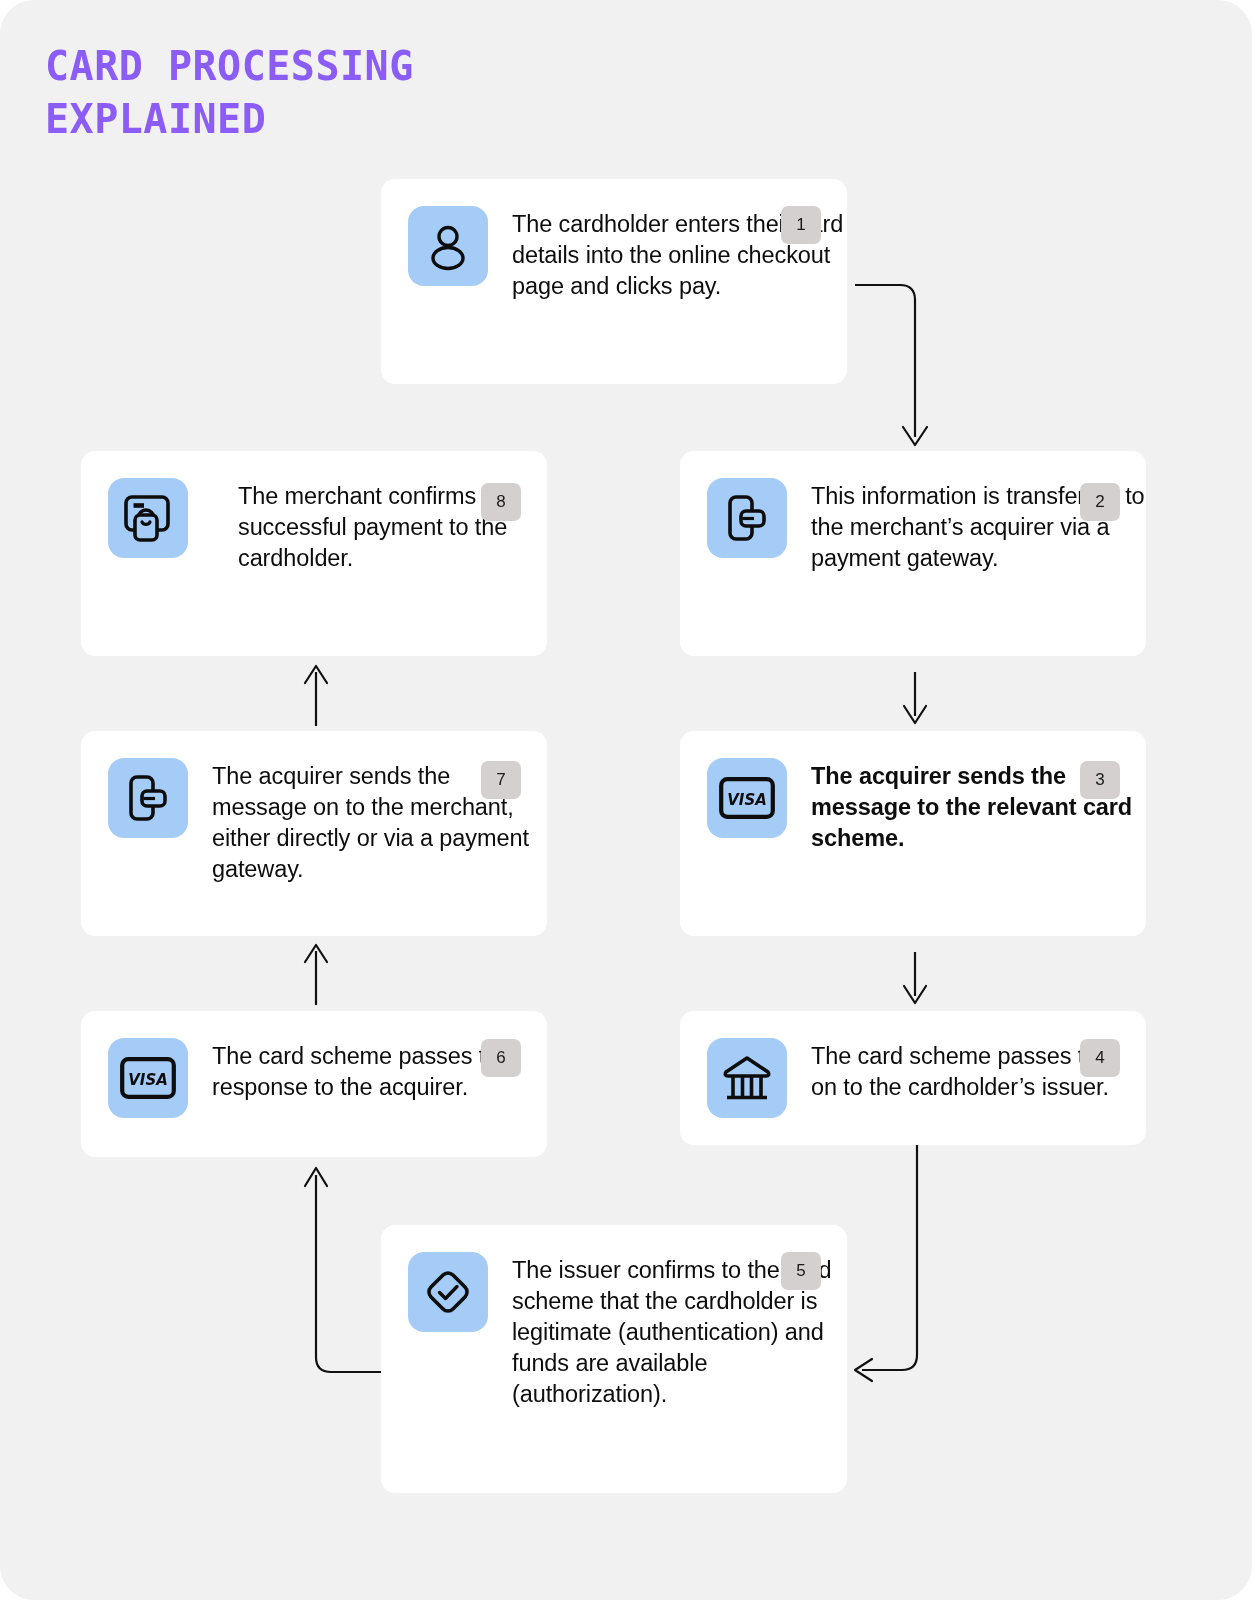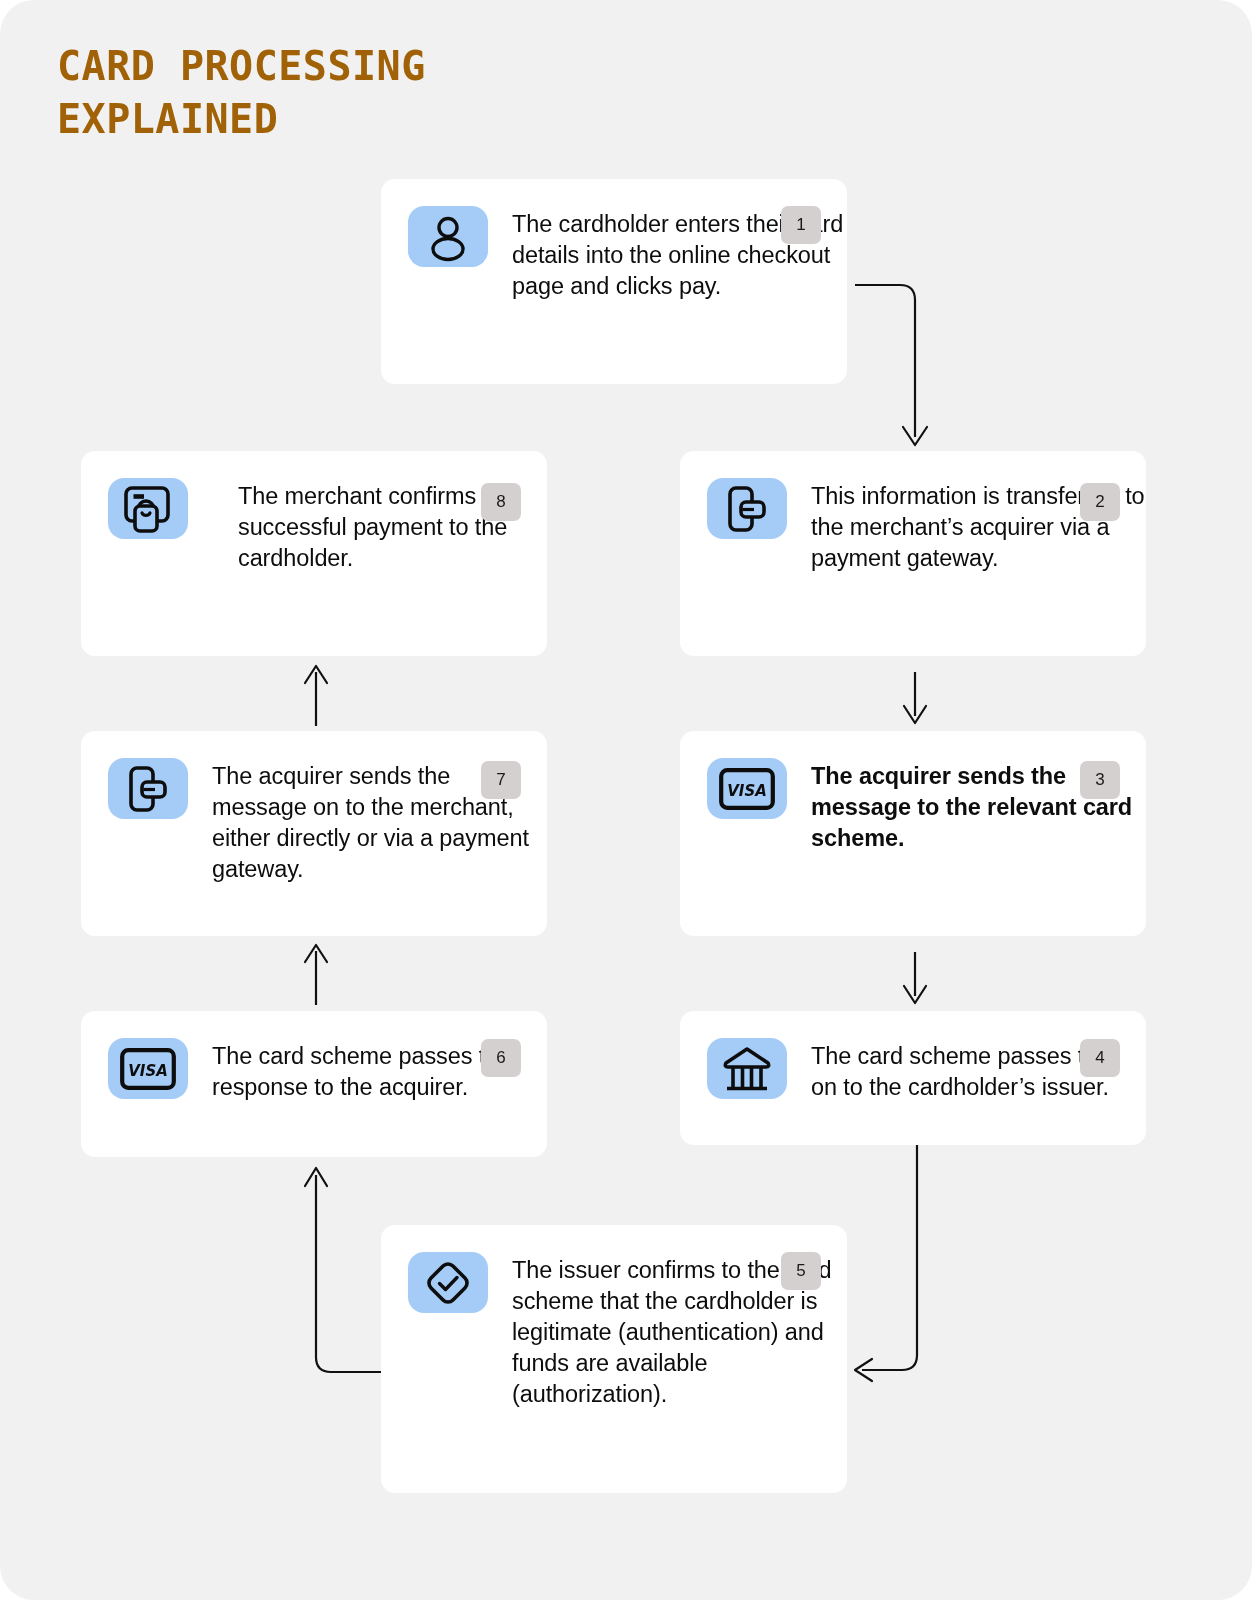--- a/index.html
+++ b/index.html
@@ -20,37 +20,36 @@
   
   #title {
     position: absolute;
     left: 45px;
     top: 40px;
     font-family: "DejaVu Sans Mono", "Liberation Mono", monospace;
     font-weight: bold;
     font-size: 40px;
     line-height: 1.32;
     letter-spacing: 0.5px;
-    color: #a16207;
+    color: #8b5cf6;
     white-space: pre-line;
-    margin-left: 12px;
   }
 
   
   .card {
     position: absolute;
     background: #ffffff;
     border-radius: 14px;
     box-sizing: border-box;
     display: flex;
     align-items: flex-start;
   }
   .card-icon {
     width: 80px;
-    height: 61px;
+    height: 80px;
     min-width: 80px;
     border-radius: 16px;
     background: #a5cbf7;
     display: flex;
     align-items: center;
     justify-content: center;
     margin-right: 24px;
   }
   .card-text {
     font-size: 23.5px;

